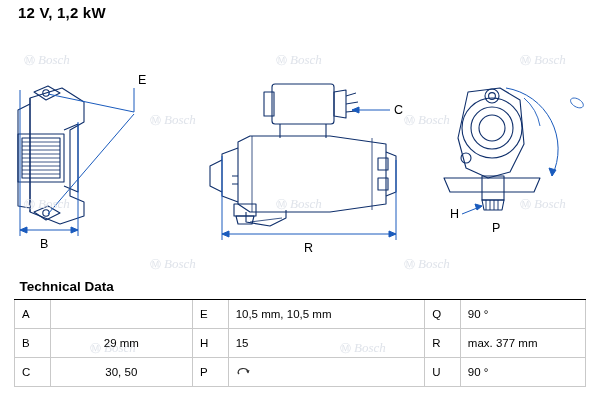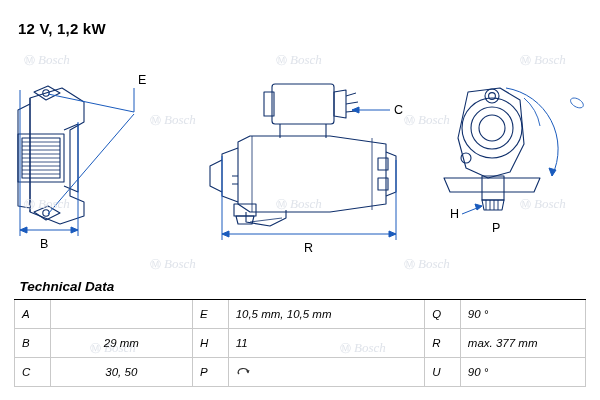--- a/index.html
+++ b/index.html
@@ -16,21 +16,21 @@
     position: relative;
   }
   .page {
     position: relative;
     width: 600px;
     height: 400px;
   }
   .title {
     position: absolute;
     left: 18px;
-    top: 20px;
+    top: 4px;
     font-size: 15px;
     font-weight: bold;
     letter-spacing: 0.2px;
   }
   .drawing {
     position: absolute;
     left: 0;
     top: 26px;
     width: 600px;
     height: 230px;
@@ -58,21 +58,20 @@
     color: #dfe3ea;
     margin-right: 3px;
   }
   table.tech {
     position: absolute;
     left: 14px;
     top: 272px;
     width: 572px;
     border-collapse: collapse;
     font-size: 11.5px;
-    font-style: italic;
   }
   table.tech td {
     border: 1px solid #c9c9c9;
     padding: 5px 7px;
     height: 18px;
     vertical-align: middle;
   }
   table.tech tr.header td {
     border: none;
     border-bottom: 1.6px solid #000000;
@@ -250,21 +249,21 @@
         <td class="col-key-2">E</td>
         <td class="val-2">10,5 mm, 10,5 mm</td>
         <td class="col-key-3">Q</td>
         <td class="val-3">90 °</td>
       </tr>
 
       <tr>
         <td class="key">B</td>
         <td class="val-1">29 mm</td>
         <td class="col-key-2">H</td>
-        <td class="val-2">11</td>
+        <td class="val-2">15</td>
         <td class="col-key-3">R</td>
         <td class="val-3">max. 377 mm</td>
       </tr>
 
       <tr>
         <td class="key">C</td>
         <td class="val-1">30, 50</td>
         <td class="col-key-2">P</td>
         <td class="val-2 icon-cell">
           <svg width="16" height="14" viewBox="0 0 16 14">

